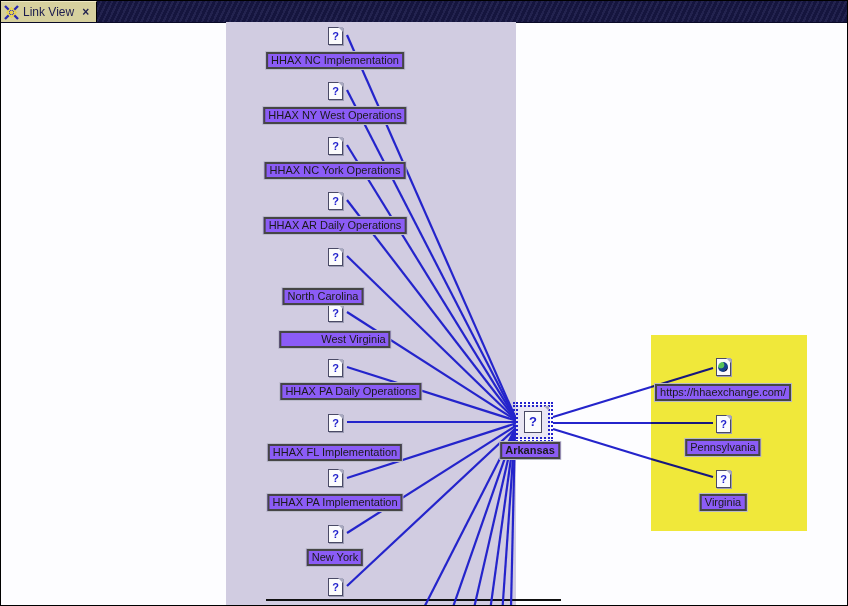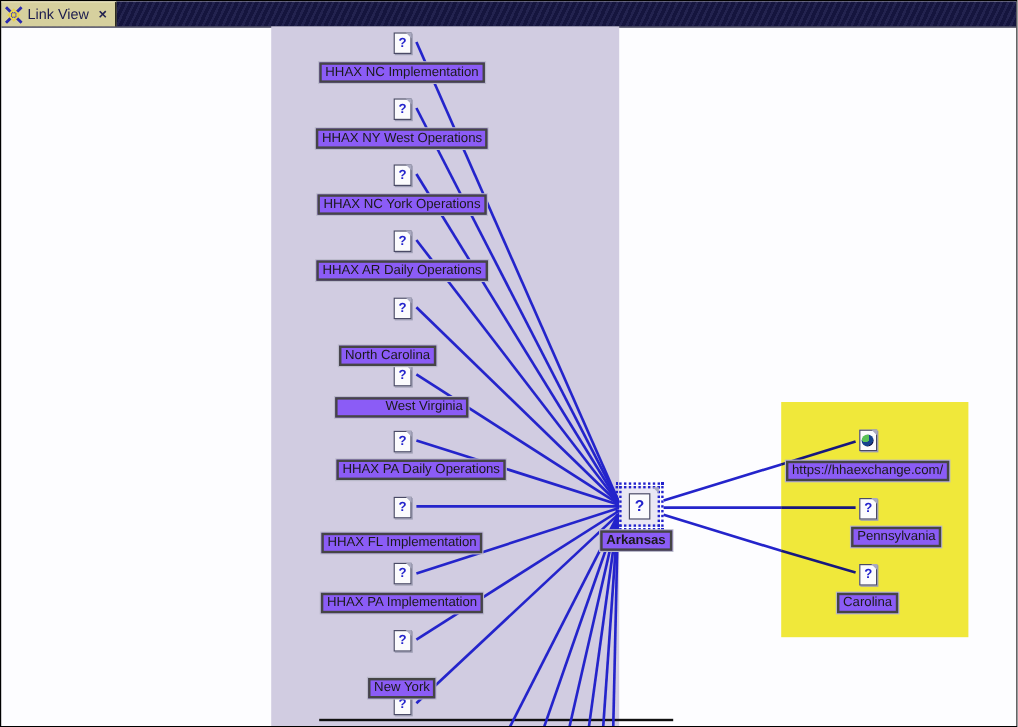--- a/index.html
+++ b/index.html
@@ -125,35 +125,35 @@
       <div>
       <div class="qicon" style="left: 327px; top: 413px;">?</div>
       <div class="lbl" style="left: 334px; top: 443px;">HHAX FL Implementation</div>
     </div>
       <div>
       <div class="qicon" style="left: 327px; top: 468px;">?</div>
       <div class="lbl" style="left: 334px; top: 493px;">HHAX PA Implementation</div>
     </div>
       <div>
       <div class="qicon" style="left: 327px; top: 524px;">?</div>
-      <div class="lbl" style="left: 334px; top: 564px;">New York</div>
+      <div class="lbl" style="left: 334px; top: 548px;">New York</div>
     </div>
       <div>
       <div class="qicon" style="left: 327px; top: 577px;">?</div>
 
     </div>
       <div>
       <div class="qicon" style="left: 715px; top: 357px;">
           <span class="globe"></span>
         </div>
       <div class="lbl" style="left: 722px; top: 383px;">https://hhaexchange.com/</div>
     </div>
       <div>
       <div class="qicon" style="left: 715px; top: 414px;">?</div>
-      <div class="lbl" style="left: 722px; top: 438px; margin-left: 24px;">Pennsylvania</div>
+      <div class="lbl" style="left: 722px; top: 438px;">Pennsylvania</div>
     </div>
       <div>
       <div class="qicon" style="left: 715px; top: 469px;">?</div>
-      <div class="lbl" style="left: 722px; top: 493px;">Carolina</div>
+      <div class="lbl" style="left: 722px; top: 493px;">Virginia</div>
     </div>
     </div>
 
 </div>
 
 </body></html>

